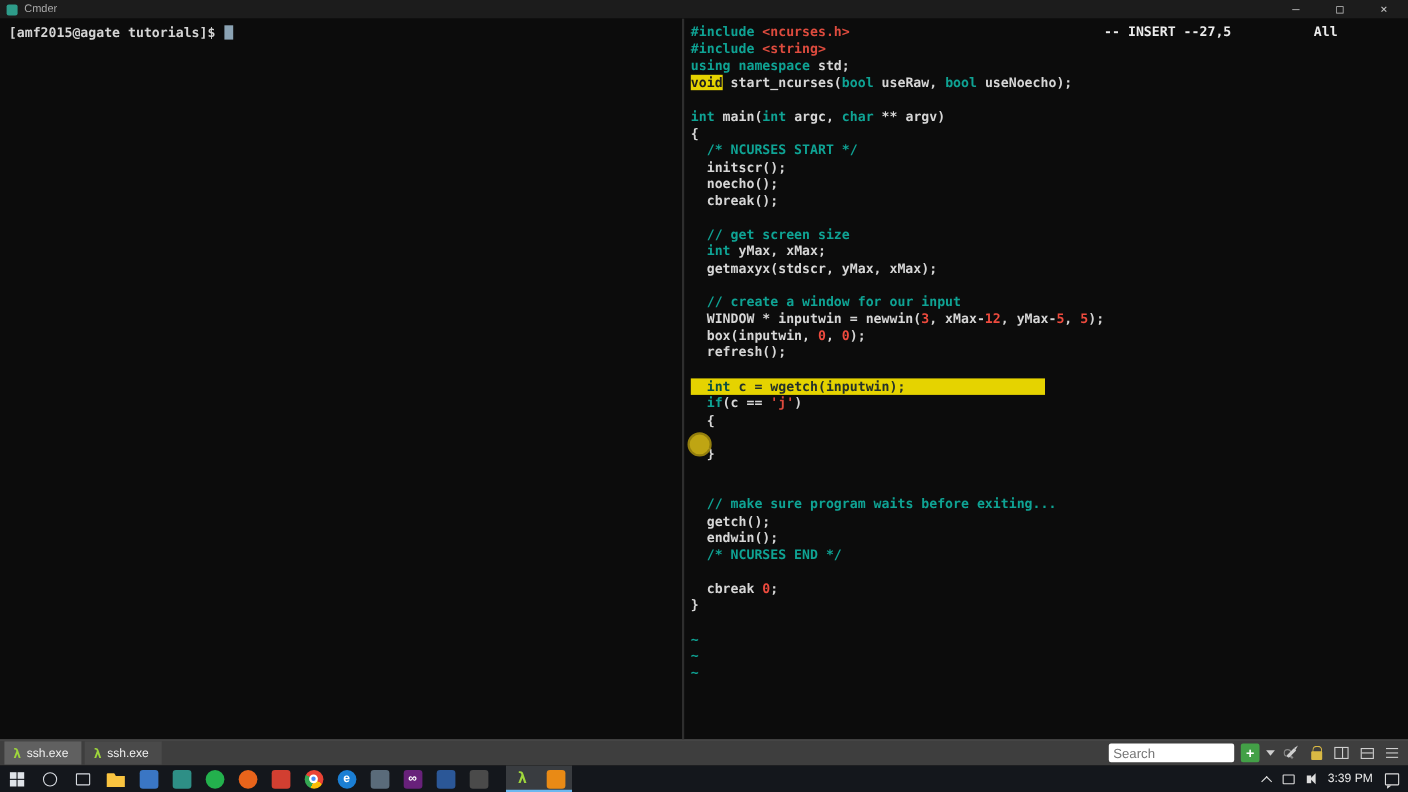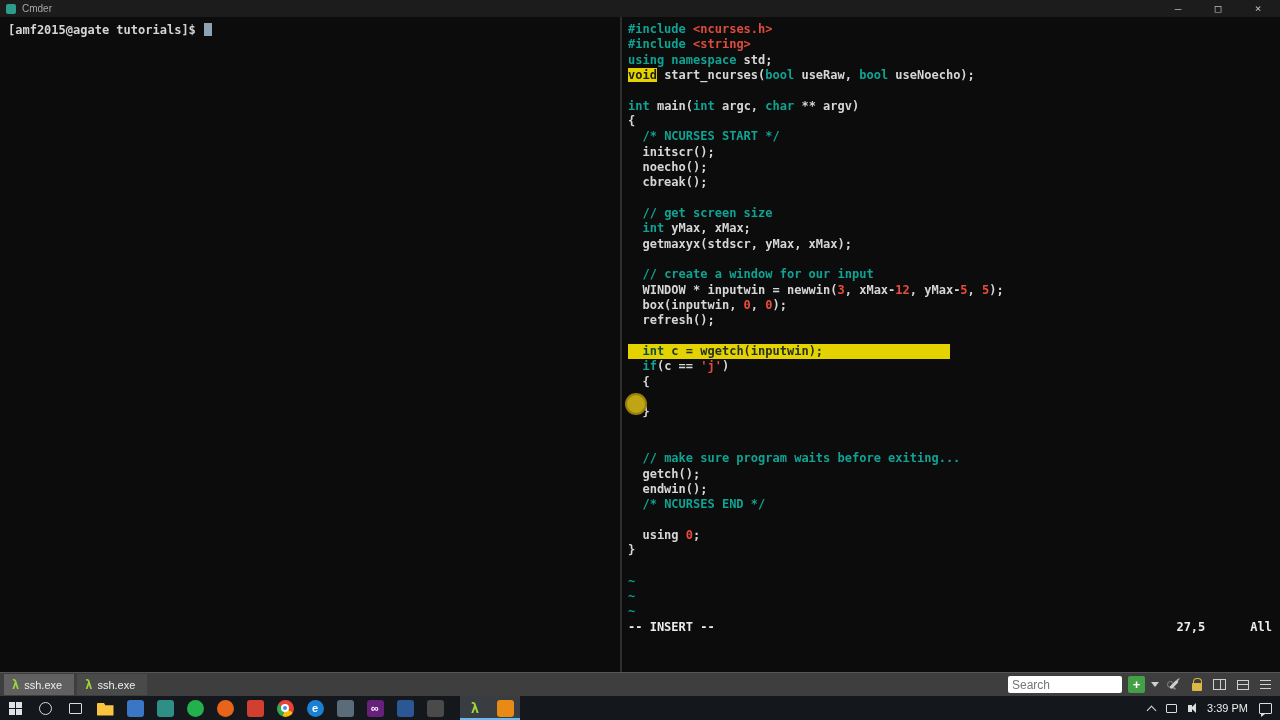--- a/index.html
+++ b/index.html
@@ -18,36 +18,36 @@
 
   
   .main { flex:1 1 auto; display:flex; position:relative; background:#0c0c0c; }
   .mono { font-family:"DejaVu Sans Mono", monospace; font-size:12px; font-weight:bold;
           line-height:15.33px; }
   .pane-left { width:620px; padding:6px 8px; flex:0 0 auto; }
   .prompt-line { color:#d4d4d4; white-space:pre; }
   .cursor-block { display:inline-block; width:8px; height:13px; background:#8ba3b4;
                   vertical-align:-2px; margin-left:8px; }
   .pane-right { flex:1 1 auto; border-left:2px solid #2e2e2e; padding:5px 0 13px 6px;
-                display:flex; flex-direction:column; }
+                display:flex; flex-direction:row; }
 
   
   .code-line { white-space:pre; height:15.33px; color:var(--id); }
   .tk-kw  { color:var(--kw); }
   .tk-cm  { color:var(--cm); }
   .tk-num { color:var(--num); }
   .tk-str { color:var(--str); }
   .tk-id  { color:var(--id); }
   .tk-hlkw { background:var(--hl); color:#1d1d1d; }
   .hl-line { background:var(--hl); width:322px; }
   .hl-line .tk-id { color:#24312a; }
   .hl-line .tk-kw { color:#0b4f41; }
   .statusline { display:flex; color:#ececec; padding-right:0; }
   .sl-spacer { flex:1; }
-  .sl-pos { margin-right:45px; }
+  .sl-pos { margin-right:75px; }
   .sl-all { margin-right:8px; }
 
   
   .click-indicator { position:absolute; left:625px; top:376px; width:22px; height:22px;
                      border-radius:50%; background:#c9ae14; border:2px solid #9c860e;
                      opacity:.95; }
 
   
   .tabbar { height:24px; background:#3e3e3e; border-top:1px solid #565656;
             display:flex; align-items:center; padding:1px 4px; gap:3px; flex:0 0 auto; }
@@ -173,21 +173,21 @@
           <div class="code-line mono"><span class="tk-id">  {</span></div>
           <div class="code-line mono"><span class="tk-id"> </span></div>
           <div class="code-line mono"><span class="tk-id">  }</span></div>
           <div class="code-line mono"><span class="tk-id"> </span></div>
           <div class="code-line mono"><span class="tk-id"> </span></div>
           <div class="code-line mono"><span class="tk-id">  </span><span class="tk-cm">// make sure program waits before exiting...</span></div>
           <div class="code-line mono"><span class="tk-id">  getch();</span></div>
           <div class="code-line mono"><span class="tk-id">  endwin();</span></div>
           <div class="code-line mono"><span class="tk-id">  </span><span class="tk-cm">/* NCURSES END */</span></div>
           <div class="code-line mono"><span class="tk-id"> </span></div>
-          <div class="code-line mono"><span class="tk-id">  using </span><span class="tk-num">0</span><span class="tk-id">;</span></div>
+          <div class="code-line mono"><span class="tk-id">  cbreak </span><span class="tk-num">0</span><span class="tk-id">;</span></div>
           <div class="code-line mono"><span class="tk-id">}</span></div>
           <div class="code-line mono"><span class="tk-id"> </span></div>
           <div class="code-line mono"><span class="tk-kw">~</span></div>
           <div class="code-line mono"><span class="tk-kw">~</span></div>
           <div class="code-line mono"><span class="tk-kw">~</span></div>
         </div>
       <div class="statusline mono">
         <span class="sl-mode">-- INSERT --</span>
         <span class="sl-spacer"></span>
         <span class="sl-pos">27,5</span>

